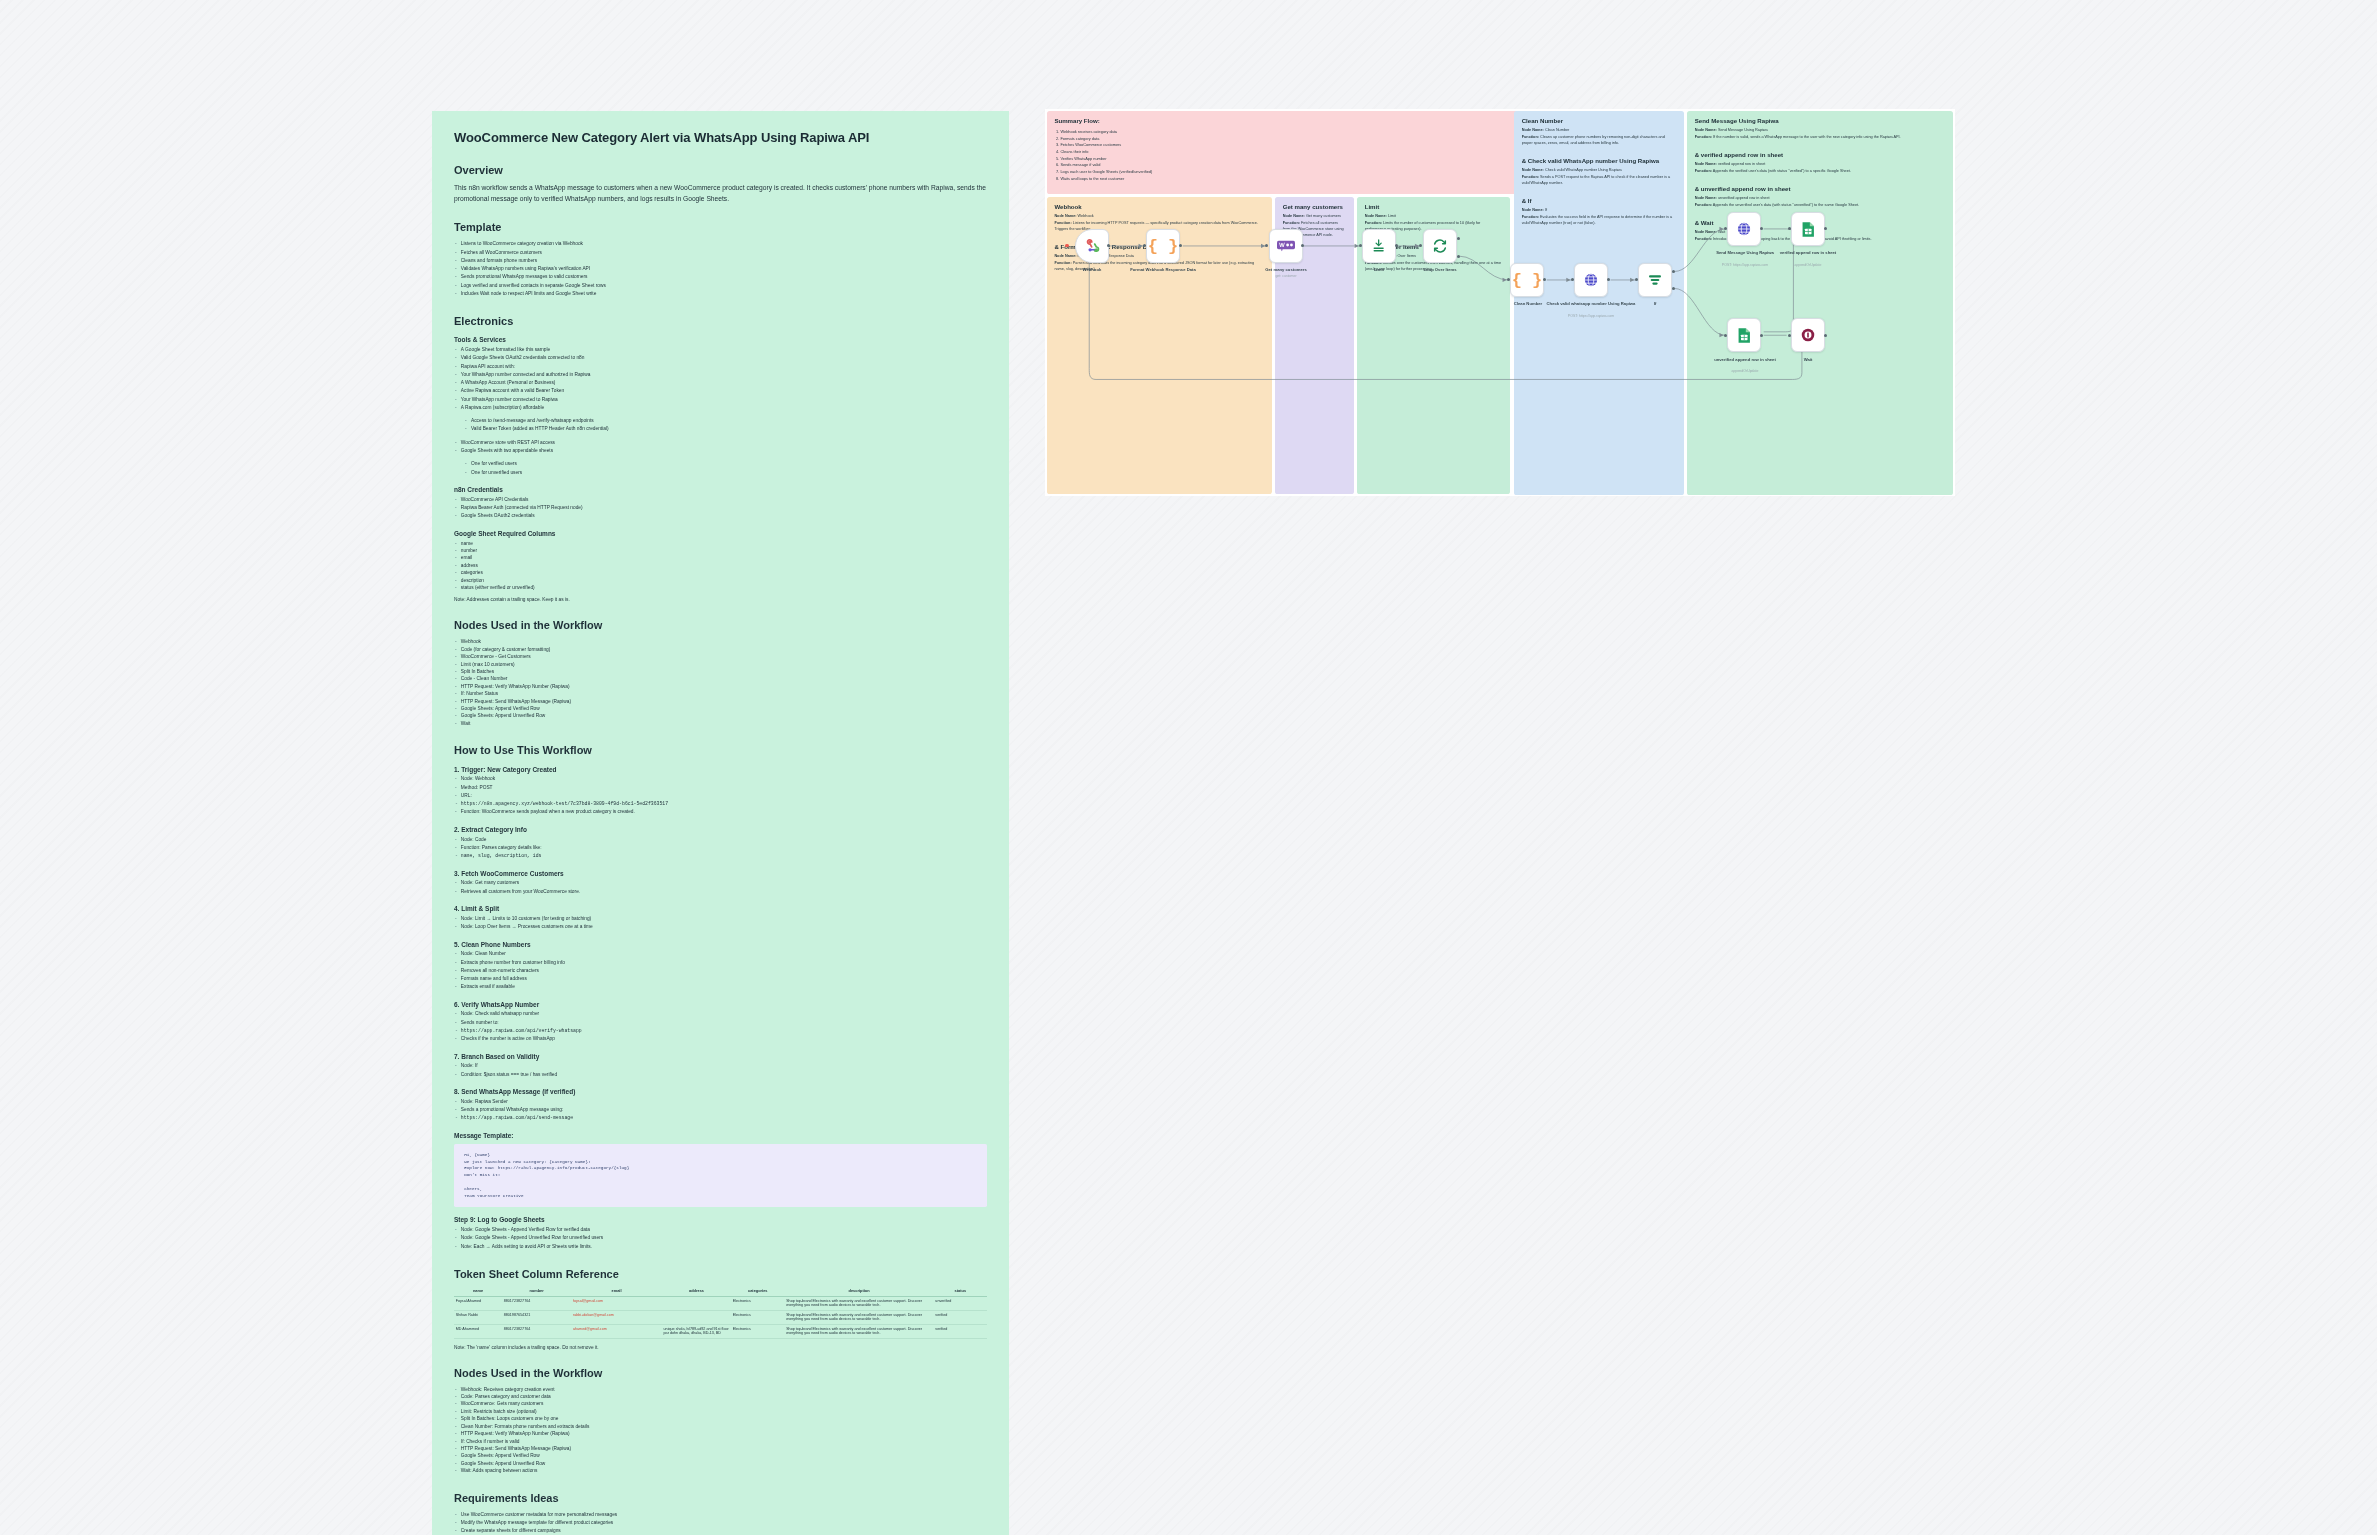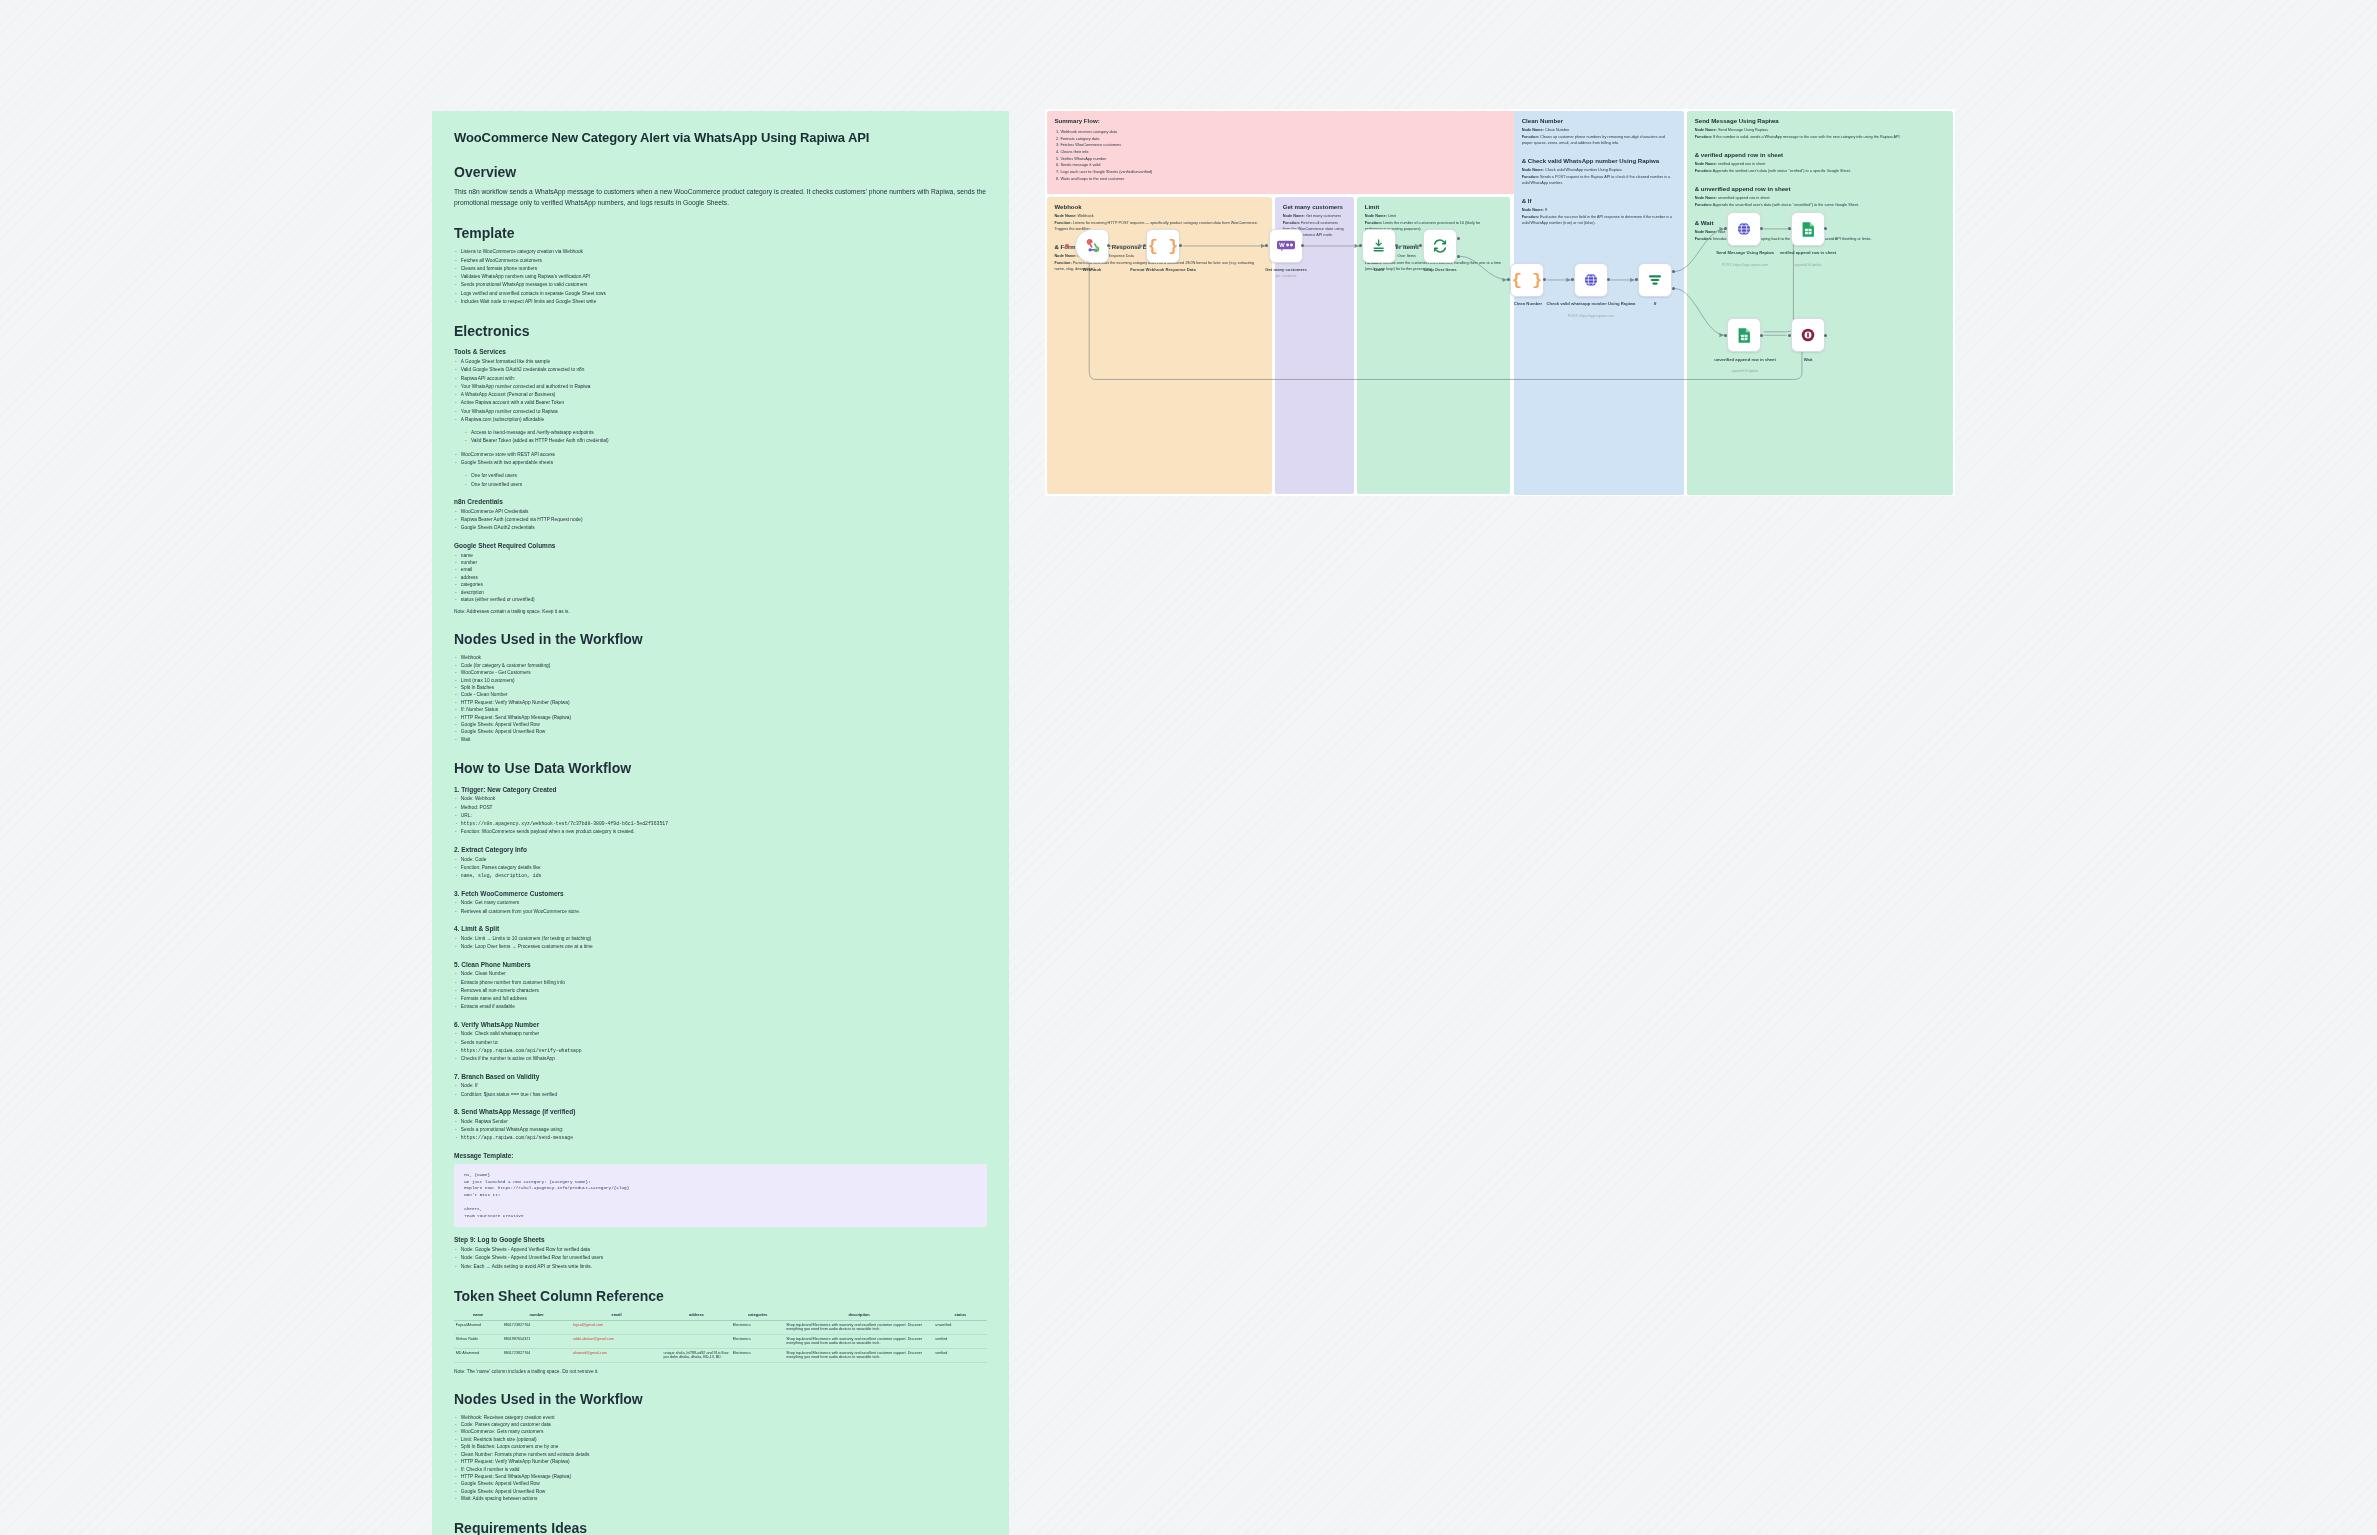--- a/index.html
+++ b/index.html
@@ -24,21 +24,21 @@
     width:577px; height:1438px;
     background:#c9f2dd;
     padding:19px 22px 8.5px 22px;
     overflow:hidden;
   }
   #doc-panel h1{
     font-size:13px; font-weight:bold; color:#1a2b33;
     margin:0 0 19px 0; letter-spacing:-0.1px;
   }
   #doc-panel h2{
-    font-size:14px; font-weight:bold; color:#1f3038;
+    font-size:11px; font-weight:bold; color:#1f3038;
     margin:17px 0 6.8px 0;
   }
   #doc-panel h3{
     font-size:6.5px; font-weight:bold; color:#1f3038;
     margin:9.4px 0 2.6px 0;
   }
   #doc-panel p.lead{
     font-size:6.7px; line-height:1.62; color:#21323a;
     margin:0 0 8.5px 0;
   }
@@ -203,21 +203,21 @@
     <li>Split In Batches</li>
     <li>Code - Clean Number</li>
     <li>HTTP Request: Verify WhatsApp Number (Rapiwa)</li>
     <li>If: Number Status</li>
     <li>HTTP Request: Send WhatsApp Message (Rapiwa)</li>
     <li>Google Sheets: Append Verified Row</li>
     <li>Google Sheets: Append Unverified Row</li>
     <li>Wait</li>
   </ul>
 
-  <h2>How to Use Data Workflow</h2>
+  <h2>How to Use This Workflow</h2>
 
   <h3>1. Trigger: New Category Created</h3>
   <ul class="ul">
     <li>Node: Webhook</li>
     <li>Method: POST</li>
     <li>URL:</li>
     <li class="mono">https://n8n.apagency.xyz/webhook-test/7c37bd8-3809-4f9d-b6c1-5ed2f363517</li>
     <li>Function: WooCommerce sends payload when a new product category is created.</li>
   </ul>
 

